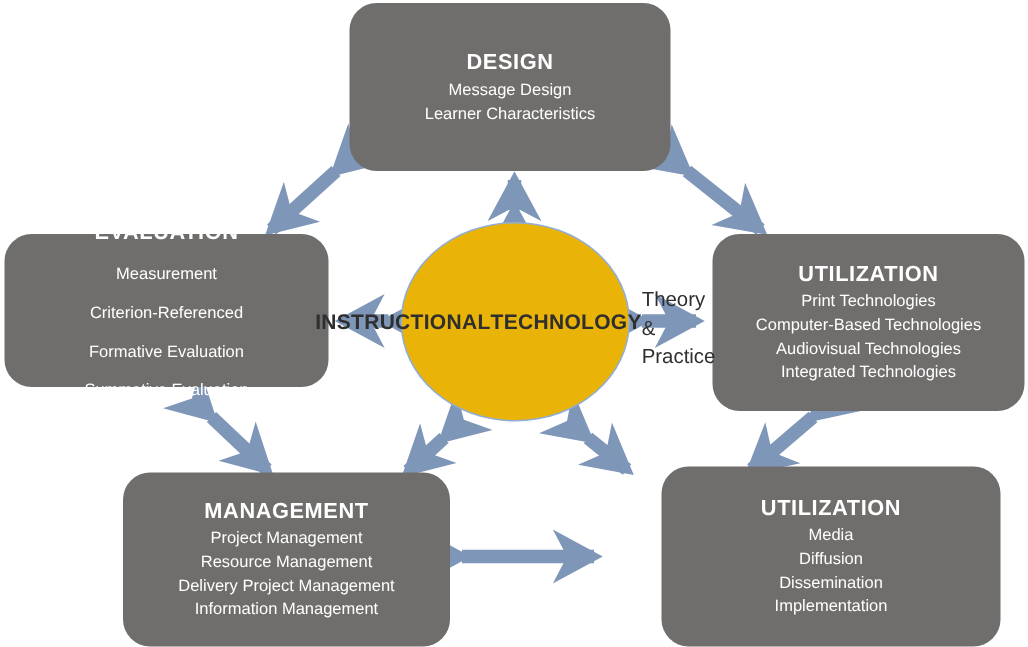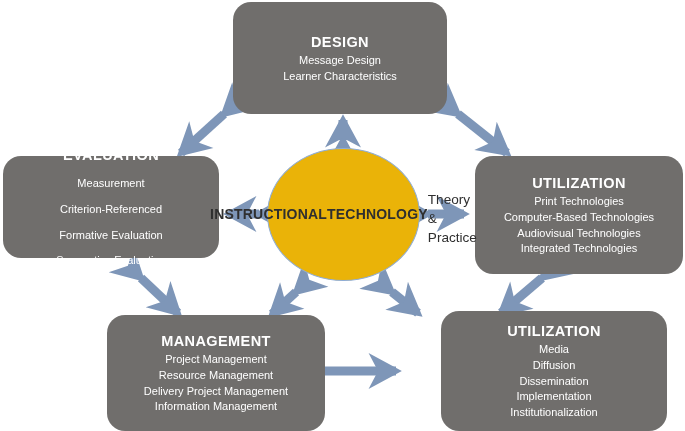--- a/index.html
+++ b/index.html
@@ -33,21 +33,21 @@
   }
   .node .item{
     font-size:11px;
     line-height:1.44;
     white-space:nowrap;
   }
 
   #node-design{left:233px;top:2px;width:214px;height:112px;}
   #node-evaluation{left:3px;top:156px;width:216px;height:102px;gap:10px;}
   #node-development{left:475px;top:156px;width:208px;height:118px;}
-  #node-management{left:82px;top:315px;width:218px;height:116px;border-bottom-left-radius:18px;margin-left:25px;}
+  #node-management{left:82px;top:315px;width:218px;height:116px;border-bottom-left-radius:18px;}
   #node-utilization{left:404px;top:311px;width:226px;height:120px;margin-left:37px;}
 
   #core{
     position:absolute;
     left:267px;top:148px;
     width:153px;height:133px;
     border:1.6px solid #8fadd6;
     border-radius:50%;
     background:#eab308;
     display:flex;
@@ -119,21 +119,20 @@
     <div class="item">Delivery Project Management</div>
     <div class="item">Information Management</div>
   </div>
 
   <div class="node" id="node-utilization">
     <div class="title">UTILIZATION</div>
     <div class="item">Media</div>
     <div class="item">Diffusion</div>
     <div class="item">Dissemination</div>
     <div class="item">Implementation</div>
-    <div class="item">Institutionalization</div>
   </div>
 
   <div id="core">
     <div class="core-title">INSTRUCTIONAL</div>
     <div class="core-title">TECHNOLOGY</div>
     <div class="core-sub">Theory &amp; Practice</div>
   </div>
 
 </div>
 

